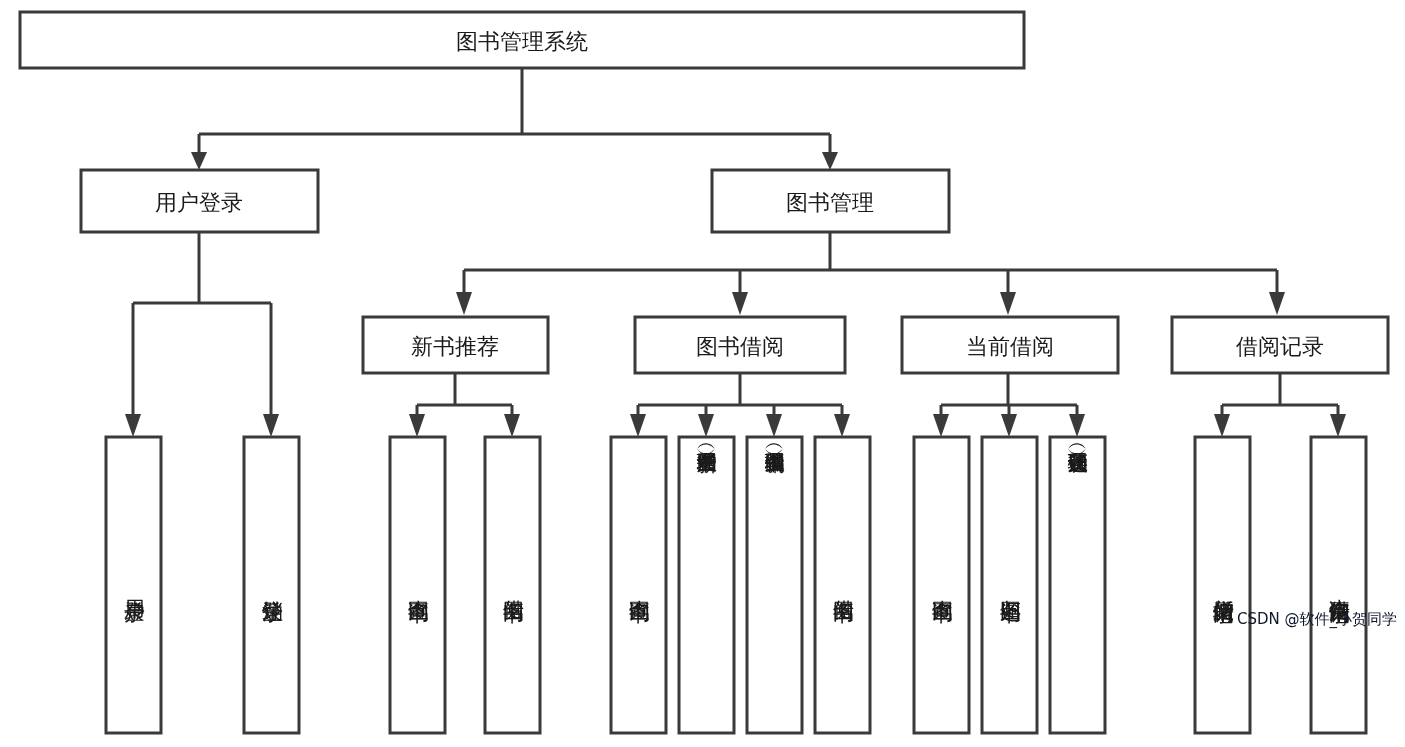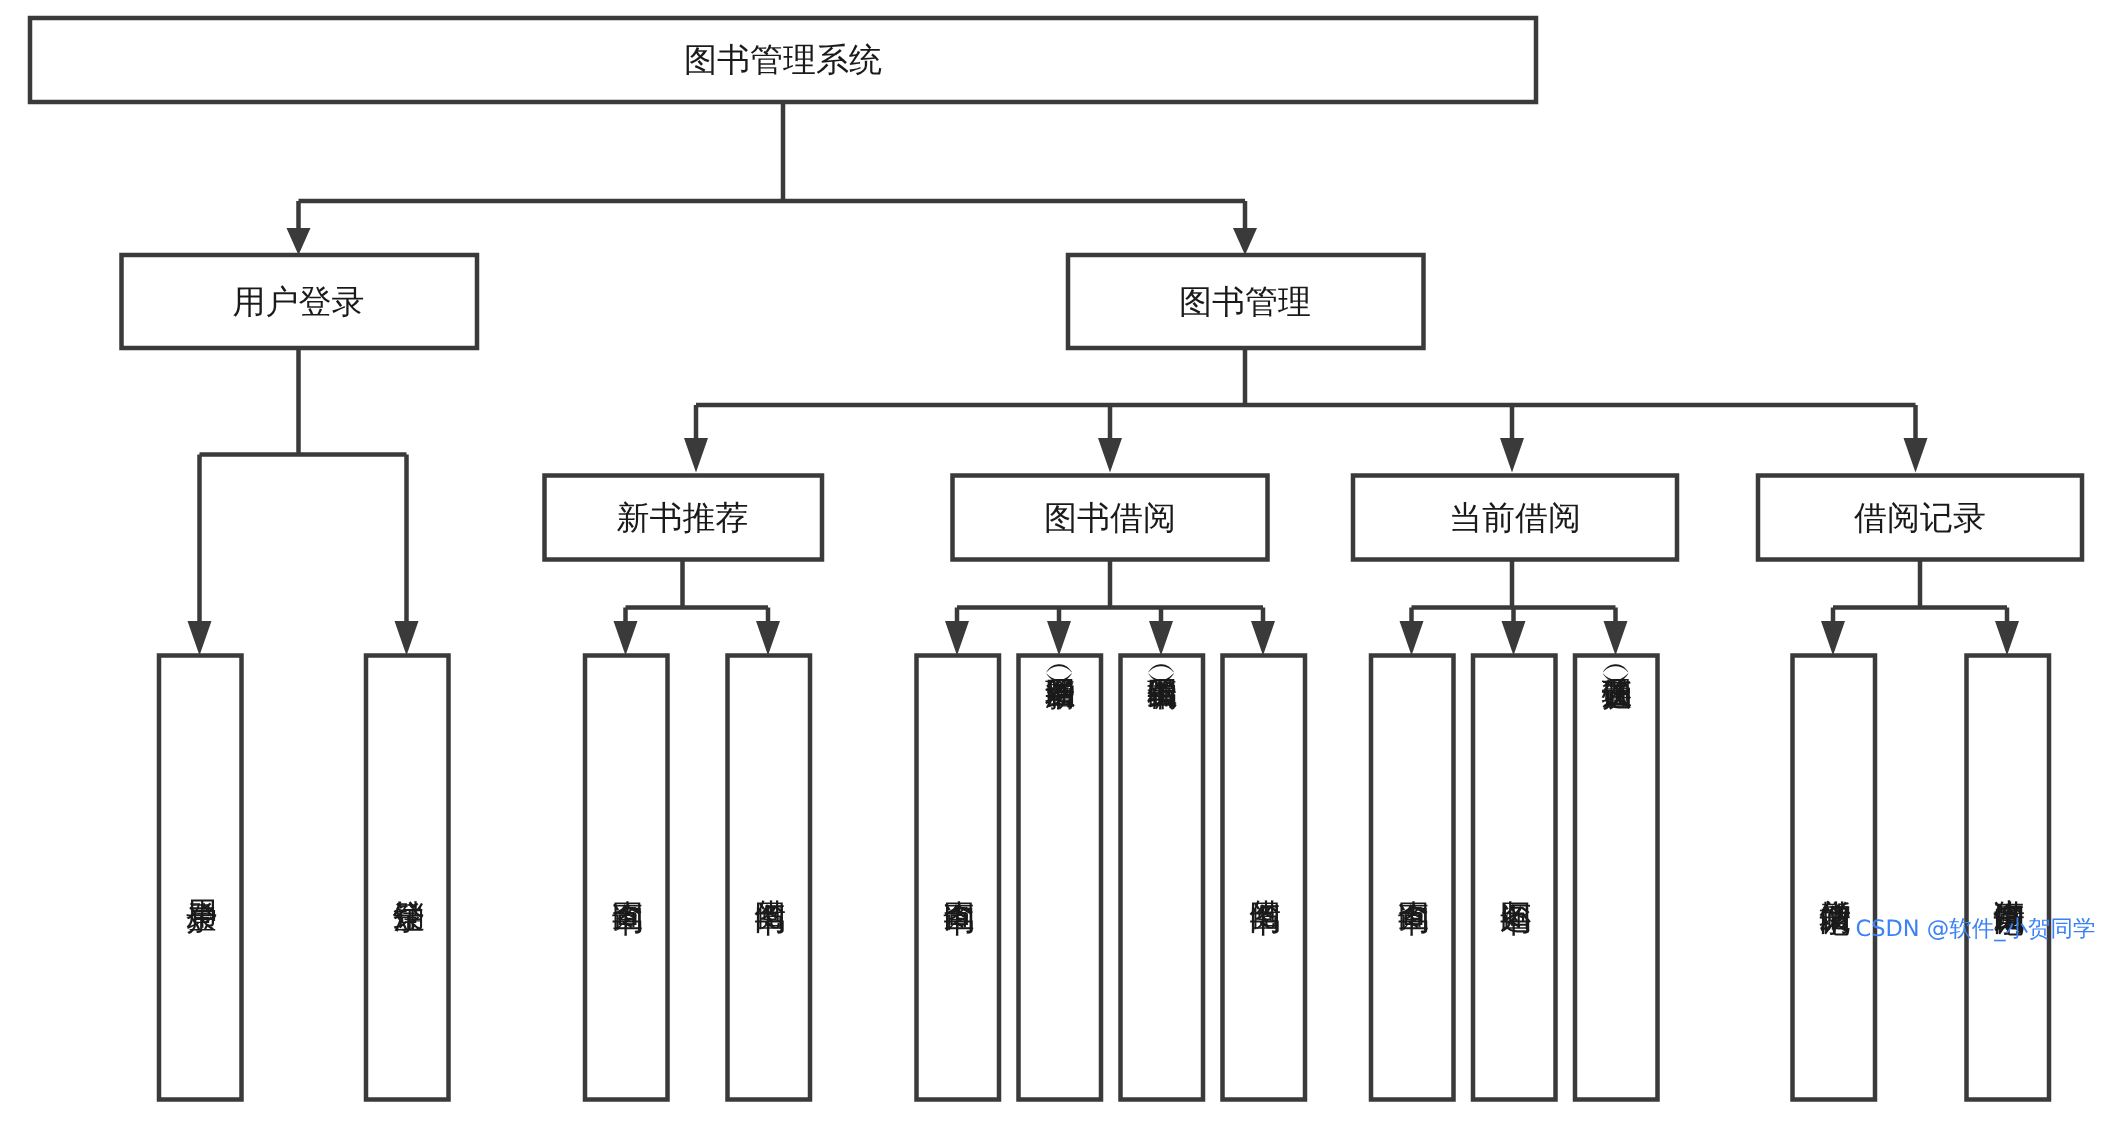--- a/index.html
+++ b/index.html
@@ -12,21 +12,21 @@
   .arrow-head{fill:#3a3a3a;stroke:none;}
   .node-label{fill:#1a1a1a;font-size:22px;font-family:"DejaVu Sans","Liberation Sans",sans-serif;
               text-anchor:middle;dominant-baseline:central;}
   .leaf-label-wrap{position:absolute;display:flex;align-items:center;justify-content:center;
                    pointer-events:none;}
   .leaf-label{writing-mode:vertical-rl;text-orientation:upright;
               font-size:21px;line-height:1.14;color:#1a1a1a;letter-spacing:1px;
               font-family:"DejaVu Sans","Liberation Sans",sans-serif;
               white-space:nowrap;text-align:center;}
   .leaf-label.tight{font-size:20px;letter-spacing:0px;line-height:1.08;}
-  #watermark{position:absolute;right:8px;bottom:6px;font-size:15px;color:#3b82f6;
+  #watermark{position:absolute;right:8px;bottom:6px;font-size:15px;color:#0f172a;
              font-family:"DejaVu Sans","Liberation Sans",sans-serif;white-space:nowrap;}
 </style>
 </head>
 <body>
 
 <div id="diagram-root">
 
   <svg id="tree" viewBox="0 0 1405 747">
 
     <g>

